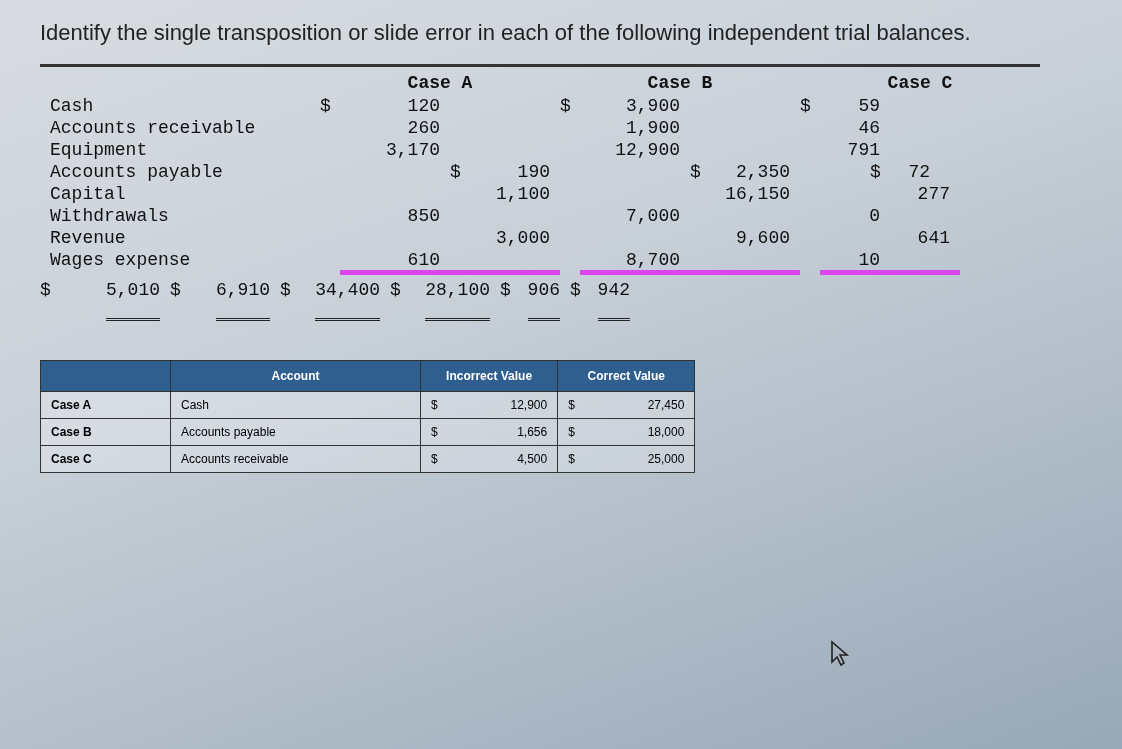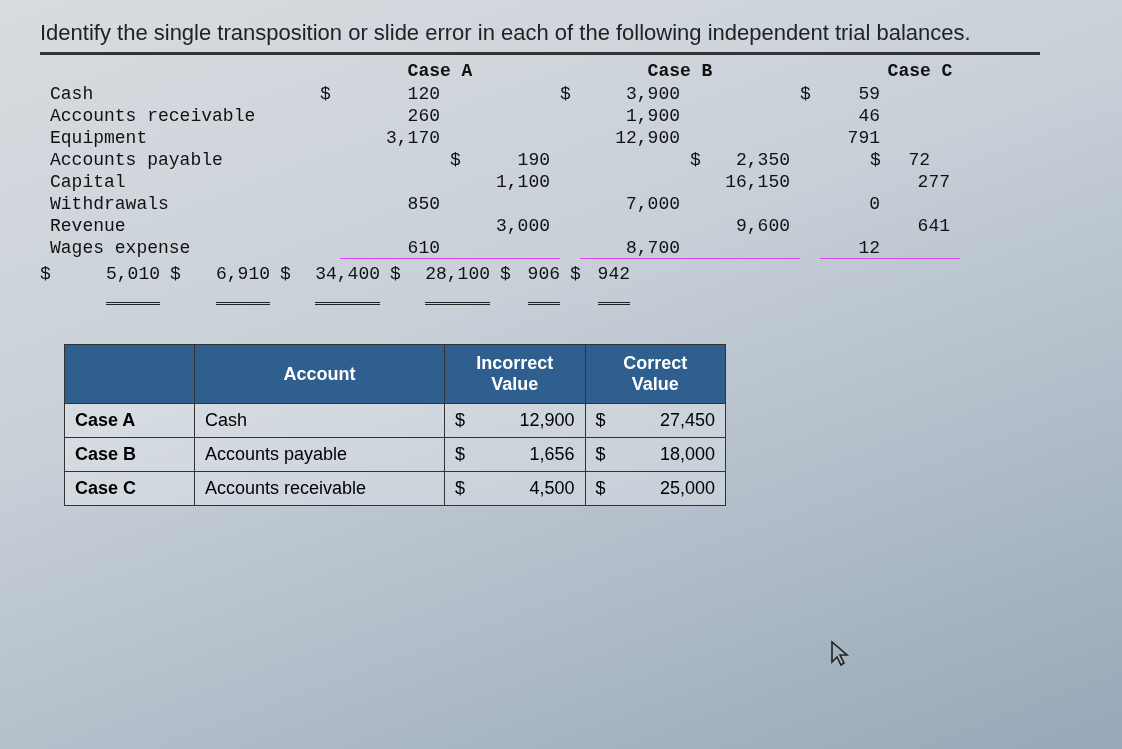--- a/index.html
+++ b/index.html
@@ -12,21 +12,21 @@
     background: linear-gradient(160deg, #d8dce0 0%, #c8d0d8 40%, #b0bcc8 70%, #98a8b8 100%);
     overflow: hidden;
     position: relative;
   }
   .page {
     padding: 20px 40px 40px 40px;
   }
   .question {
     font-size: 22px;
     color: #222;
-    margin-bottom: 6px;
+    margin-bottom: 18px;
     font-weight: 400;
   }
   
   .tb {
     width: 1000px;
     border-top: 3px solid #333;
     font-family: "Courier New", monospace;
     font-size: 18px;
     color: #111;
     margin-bottom: 60px;
@@ -45,27 +45,26 @@
   .col.sym { width: 20px; text-align: right; }
   .case-head { width: 240px; text-align: center; font-weight: bold; }
   .dbl-underline {
     border-bottom: 3px double #222;
     padding-bottom: 18px;
   }
   .totals-line {
     display:flex;
     padding-top:4px;
   }
-  .bar-under { border-bottom: 1px solid #d946ef; font-family: Liberation Mono, monospace; }
+  .bar-under { border-bottom: 5px solid #d946ef; font-family: Liberation Mono, monospace; }
 
   
   .ans {
     border-collapse: collapse;
-    font-size: 18px;
-    margin-left: 24px;
+    font-size: 12px;
   }
   .ans th {
     background: #2f5f8f;
     color: #fff;
     border: 1px solid #333;
     padding: 8px 14px;
     font-weight: bold;
   }
   .ans td {
     border: 1px solid #333;
@@ -194,21 +193,21 @@
 
     <div class="tb-row">
       <div class="acct">Wages expense</div>
       <div class="col sym"></div>
       <div class="col bar-under">610</div>
       <div class="col bar-under"></div>
       <div class="col sym"></div>
       <div class="col bar-under">8,700</div>
       <div class="col bar-under"></div>
       <div class="col sym"></div>
-      <div class="col bar-under" style="width:70px">12</div>
+      <div class="col bar-under" style="width:70px">10</div>
       <div class="col bar-under" style="width:70px"></div>
     </div>
 
     <div class="totals-line">
       <div class="col sym">$</div>
       <div class="col"><span class="dbl-underline">5,010</span></div>
       <div class="col sym">$</div>
       <div class="col" style="width:90px"><span class="dbl-underline">6,910</span></div>
       <div class="col sym">$</div>
       <div class="col" style="width:90px"><span class="dbl-underline">34,400</span></div>

